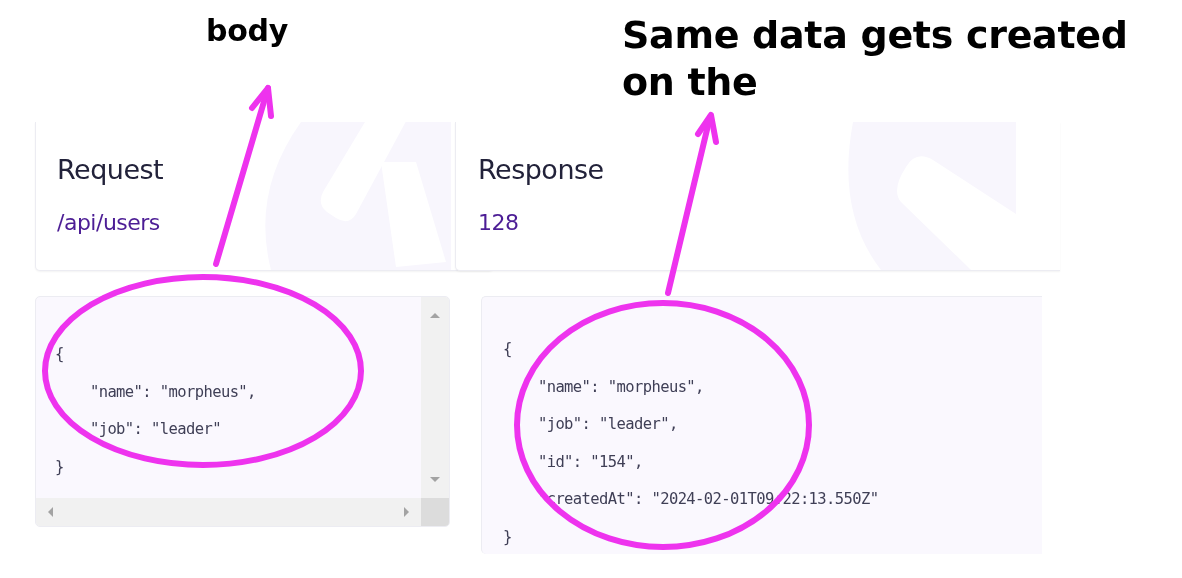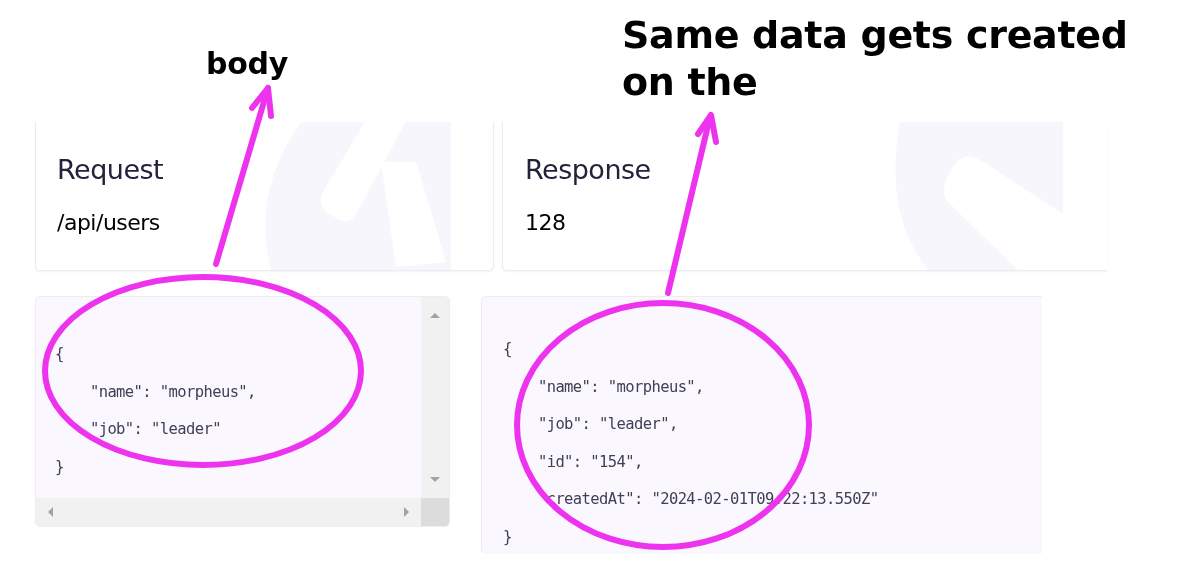--- a/index.html
+++ b/index.html
@@ -19,57 +19,56 @@
       font-family: "DejaVu Sans", sans-serif;
       font-weight: bold;
       color: #000000;
       letter-spacing: -0.3px;
     }
     #annot-body {
       left: 206px;
       top: 13px;
       font-size: 30px;
       line-height: 36px;
-      margin-top: 33px;
     }
     #annot-server {
       left: 622px;
       top: 12px;
       font-size: 38px;
       line-height: 47px;
       width: 560px;
     }
     .card {
       position: absolute;
       background: #ffffff;
       border: 1px solid #ececf2;
       border-top: none;
       border-radius: 0 0 5px 5px;
       box-shadow: 0 1px 2px rgba(0,0,0,0.05);
       overflow: hidden;
       padding-left: 44px;
     }
     #req-card { left: 35px; top: 122px; width: 413px; height: 148px; }
-    #res-card { left: 502px; top: 122px; width: 560px; height: 148px; border-right: none; border-radius: 0 0 0 5px; }
+    #res-card { left: 455px; top: 122px; width: 560px; height: 148px; border-right: none; border-radius: 0 0 0 5px; }
     .card-title {
       position: absolute;
       left: 21px;
       top: 32px;
       font-size: 27px;
       color: #22223a;
       font-family: "DejaVu Sans", sans-serif;
       letter-spacing: -0.5px;
     }
     #res-card .card-title { left: 22px; }
     .card-sub {
       position: absolute;
       left: 21px;
       top: 88px;
       font-size: 22px;
-      color: #000000;
+      color: #4c1d95;
       font-family: "DejaVu Sans", sans-serif;
       letter-spacing: -0.5px;
     }
     #res-card .card-sub { left: 22px; }
     .watermark {
       position: absolute;
       pointer-events: none;
     }
     .code-box {
       position: absolute;

